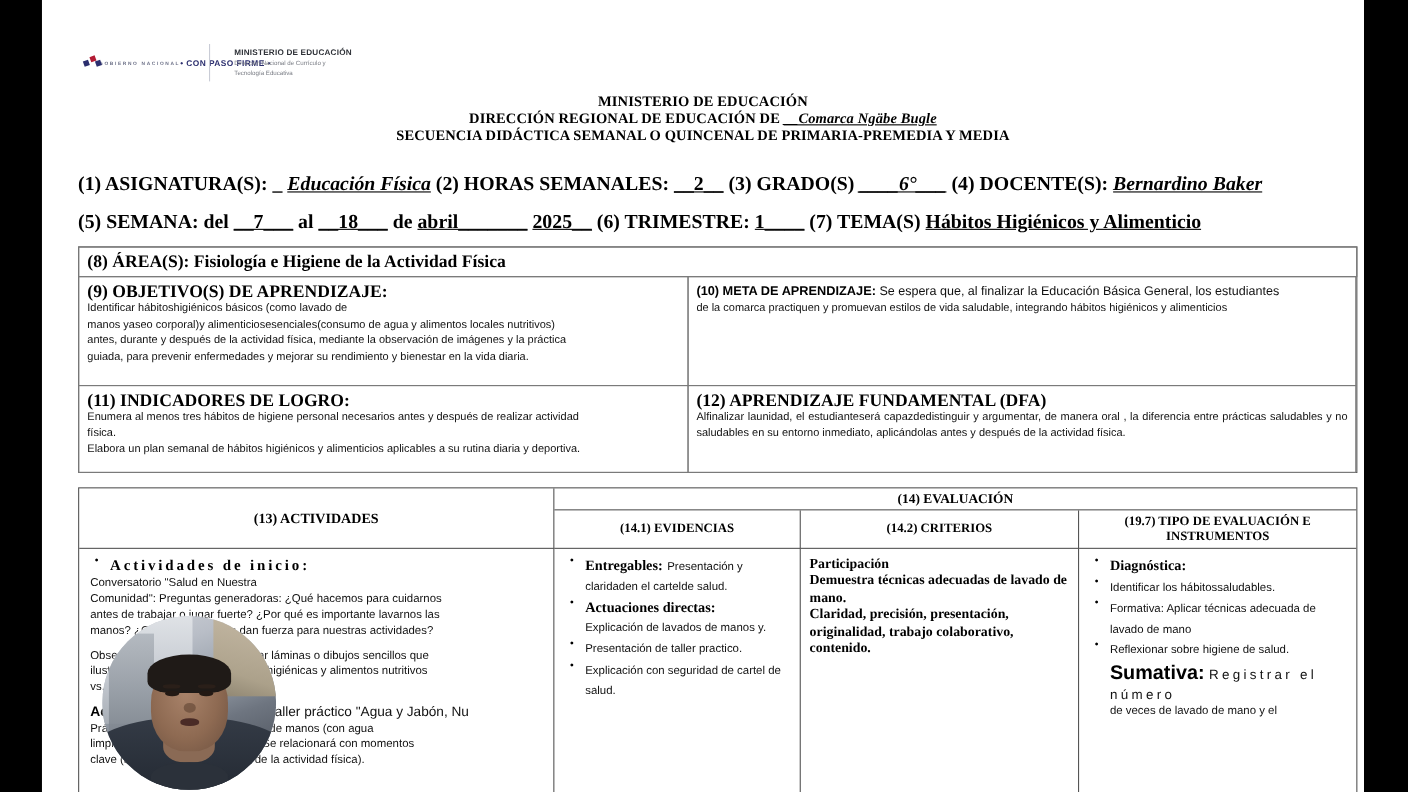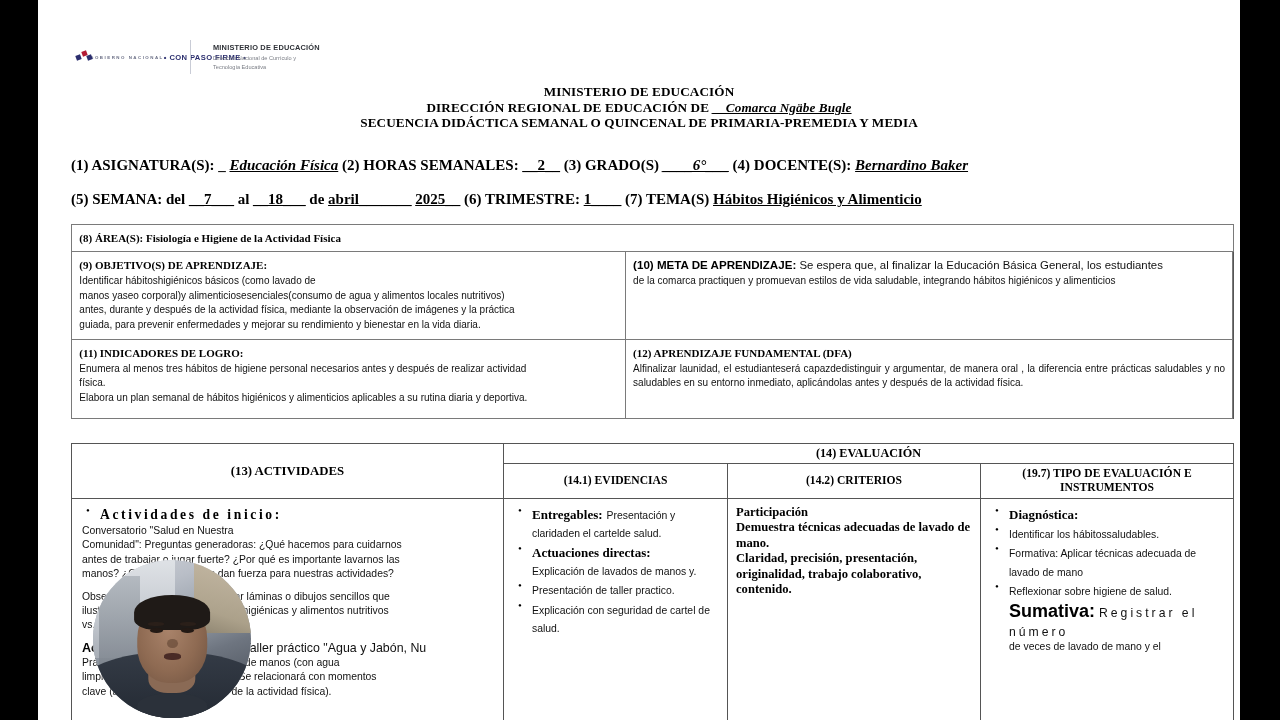--- a/index.html
+++ b/index.html
@@ -109,21 +109,21 @@
     font-style: italic;
     text-decoration: underline;
     font-weight: bold;
   }
 
   
   .formline {
     position: absolute;
     left: 33px;
     font-weight: bold;
-    font-size: 15px;
+    font-size: 18px;
     color: #000;
     white-space: nowrap;
   }
   .fl1 { top: 157px; }
   .fl2 { top: 191px; }
   .fill {
     font-style: italic;
     text-decoration: underline;
     font-weight: bold;
   }
@@ -143,27 +143,27 @@
   }
   .tbl1 .row { display: flex; }
   .cell {
     border: 1.3px solid #7a7a7a;
     margin: -0.65px;
     padding: 5px 7px 4px 7px;
   }
   .c-full { width: 1163px; height: 28px; }
   .c-half-l { width: 555px; }
   .c-half-r { width: 608px; }
-  .h-96 { height: 89px; }
+  .h-96 { height: 100px; }
   .h-88 { height: 80px; }
 
   .sec-head-serif {
     font-family: "Liberation Serif", serif;
     font-weight: bold;
-    font-size: 11px;
+    font-size: 16px;
     line-height: 17px;
     color: #000;
   }
   .sec-body-sans {
     font-family: "Liberation Sans", sans-serif;
     font-size: 10px;
     line-height: 14.6px;
     color: #111;
   }
   .sec-head-sans {

